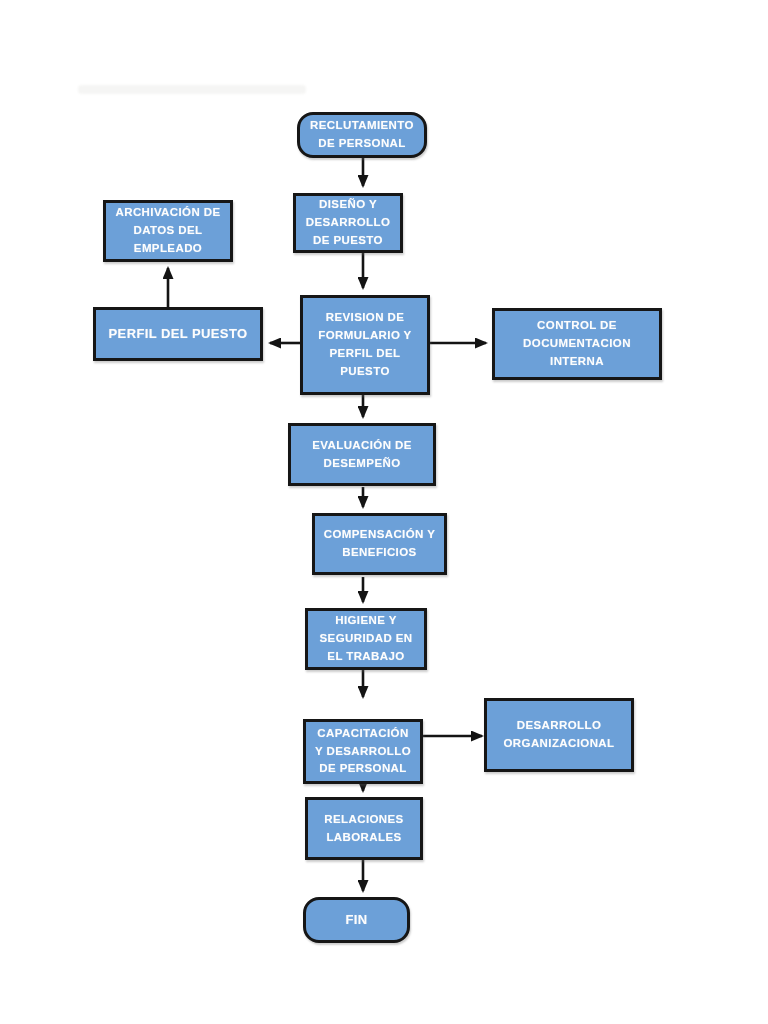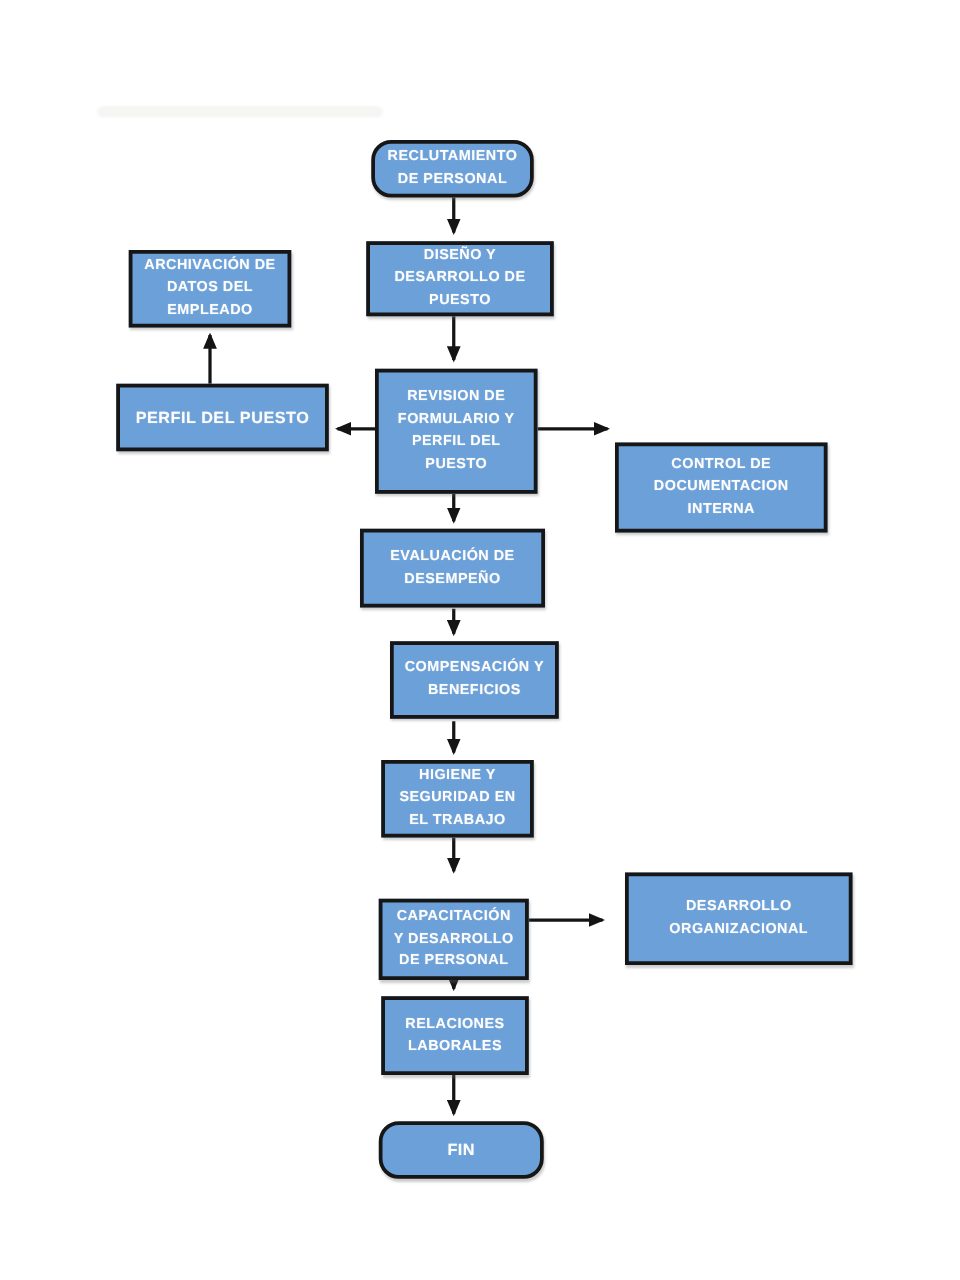--- a/index.html
+++ b/index.html
@@ -87,61 +87,61 @@
     <line x1="363" y1="670" x2="363" y2="697" marker-end="url(#ah)"></line>
     <line x1="423" y1="736" x2="482" y2="736" marker-end="url(#ah)"></line>
     <line x1="363" y1="768" x2="363" y2="791" marker-end="url(#ah)"></line>
     <line x1="363" y1="860" x2="363" y2="891" marker-end="url(#ah)"></line>
   </svg>
 
   <div class="node rounded" style="left:297px; top:112px; width:130px; height:46px;">
     <span class="node-label">RECLUTAMIENTO DE PERSONAL</span>
   </div>
 
-  <div class="node" style="left:293px; top:193px; width:150px; height:60px;">
+  <div class="node" style="left:293px; top:193px; width:110px; height:60px;">
     <span class="node-label">DISEÑO Y DESARROLLO DE PUESTO</span>
   </div>
 
   <div class="node" style="left:103px; top:200px; width:130px; height:62px;">
     <span class="node-label">ARCHIVACIÓN DE DATOS DEL EMPLEADO</span>
   </div>
 
   <div class="node" style="left:93px; top:307px; width:170px; height:54px;">
     <span class="node-label" style="font-size:13px;">PERFIL DEL PUESTO</span>
   </div>
 
   <div class="node" style="left:300px; top:295px; width:130px; height:100px;">
     <span class="node-label">REVISION DE FORMULARIO Y PERFIL DEL PUESTO</span>
   </div>
 
-  <div class="node" style="left:492px; top:308px; width:170px; height:72px;margin-top:46px;">
+  <div class="node" style="left:492px; top:308px; width:170px; height:72px;">
     <span class="node-label">CONTROL DE DOCUMENTACION INTERNA</span>
   </div>
 
   <div class="node" style="left:288px; top:423px; width:148px; height:63px;">
     <span class="node-label">EVALUACIÓN DE DESEMPEÑO</span>
   </div>
 
   <div class="node" style="left:312px; top:513px; width:135px; height:62px;">
     <span class="node-label">COMPENSACIÓN Y BENEFICIOS</span>
   </div>
 
   <div class="node" style="left:305px; top:608px; width:122px; height:62px;">
     <span class="node-label">HIGIENE Y SEGURIDAD EN EL TRABAJO</span>
   </div>
 
   <div class="node" style="left:303px; top:703px; width:120px; height:65px;margin-top:16px;">
     <span class="node-label">CAPACITACIÓN Y DESARROLLO DE PERSONAL</span>
   </div>
 
-  <div class="node" style="left:500px; top:698px; width:182px; height:74px;">
+  <div class="node" style="left:484px; top:698px; width:150px; height:74px;">
     <span class="node-label">DESARROLLO ORGANIZACIONAL</span>
   </div>
 
   <div class="node" style="left:305px; top:797px; width:118px; height:63px;">
     <span class="node-label">RELACIONES LABORALES</span>
   </div>
 
-  <div class="node rounded" style="left:303px; top:897px; width:132px; height:46px;">
+  <div class="node rounded" style="left:303px; top:897px; width:107px; height:46px;">
     <span class="node-label" style="font-size:13px;">FIN</span>
   </div>
 
 </div>
 
 </body></html>

